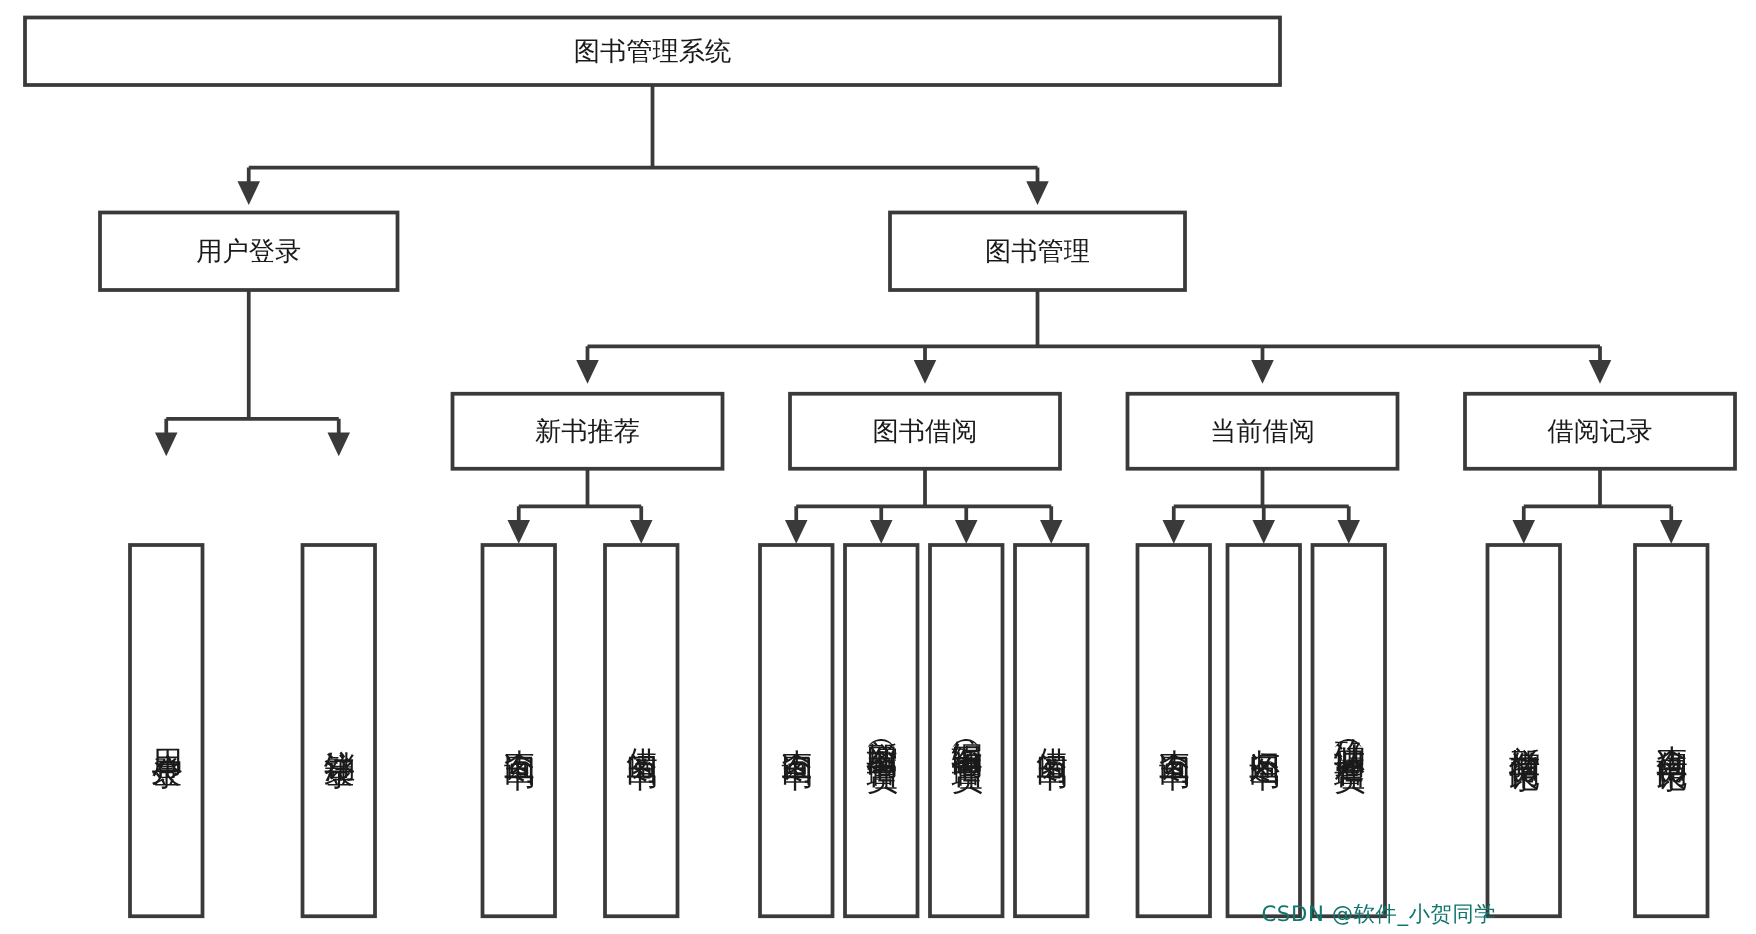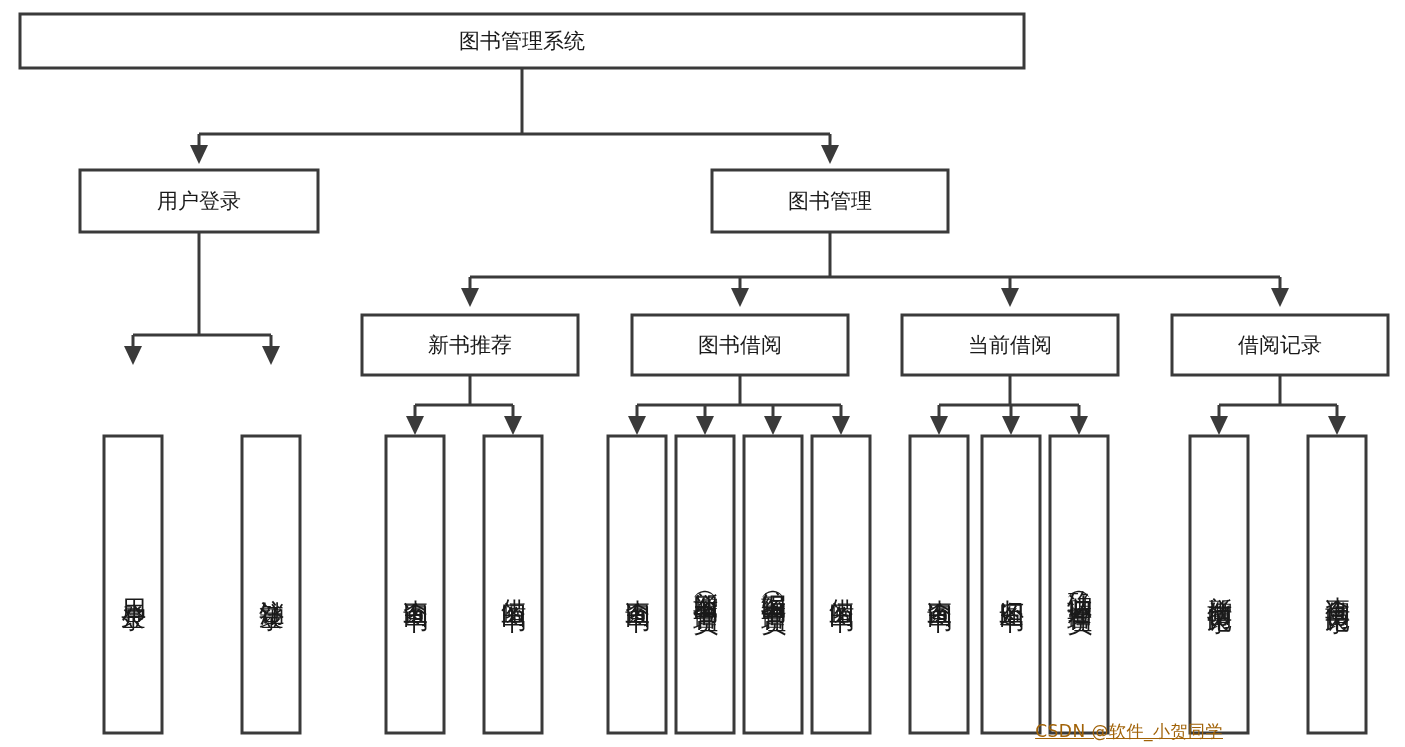--- a/index.html
+++ b/index.html
@@ -41,28 +41,27 @@
     font-family:"DejaVu Sans","Liberation Sans",sans-serif;
     font-size:25px;
     line-height:1.05;
     letter-spacing:3px;
     color:#1a1a1a;
     white-space:nowrap;
     pointer-events:none;
   }
   .watermark{
     position:absolute;
-    right:0;
+    right:26px;
     bottom:4px;
     font-family:"DejaVu Sans","Liberation Sans",sans-serif;
     font-size:17px;
-    color:#a16207;
+    color:#0f766e;
     letter-spacing:0.5px;
     white-space:nowrap;
-    text-decoration:underline;
   }
 </style>
 </head>
 <body>
 
 <div id="stage">
 
   <svg id="diagram" viewBox="0 0 1405 747">
     <g id="connectors-layer">
         <g>

